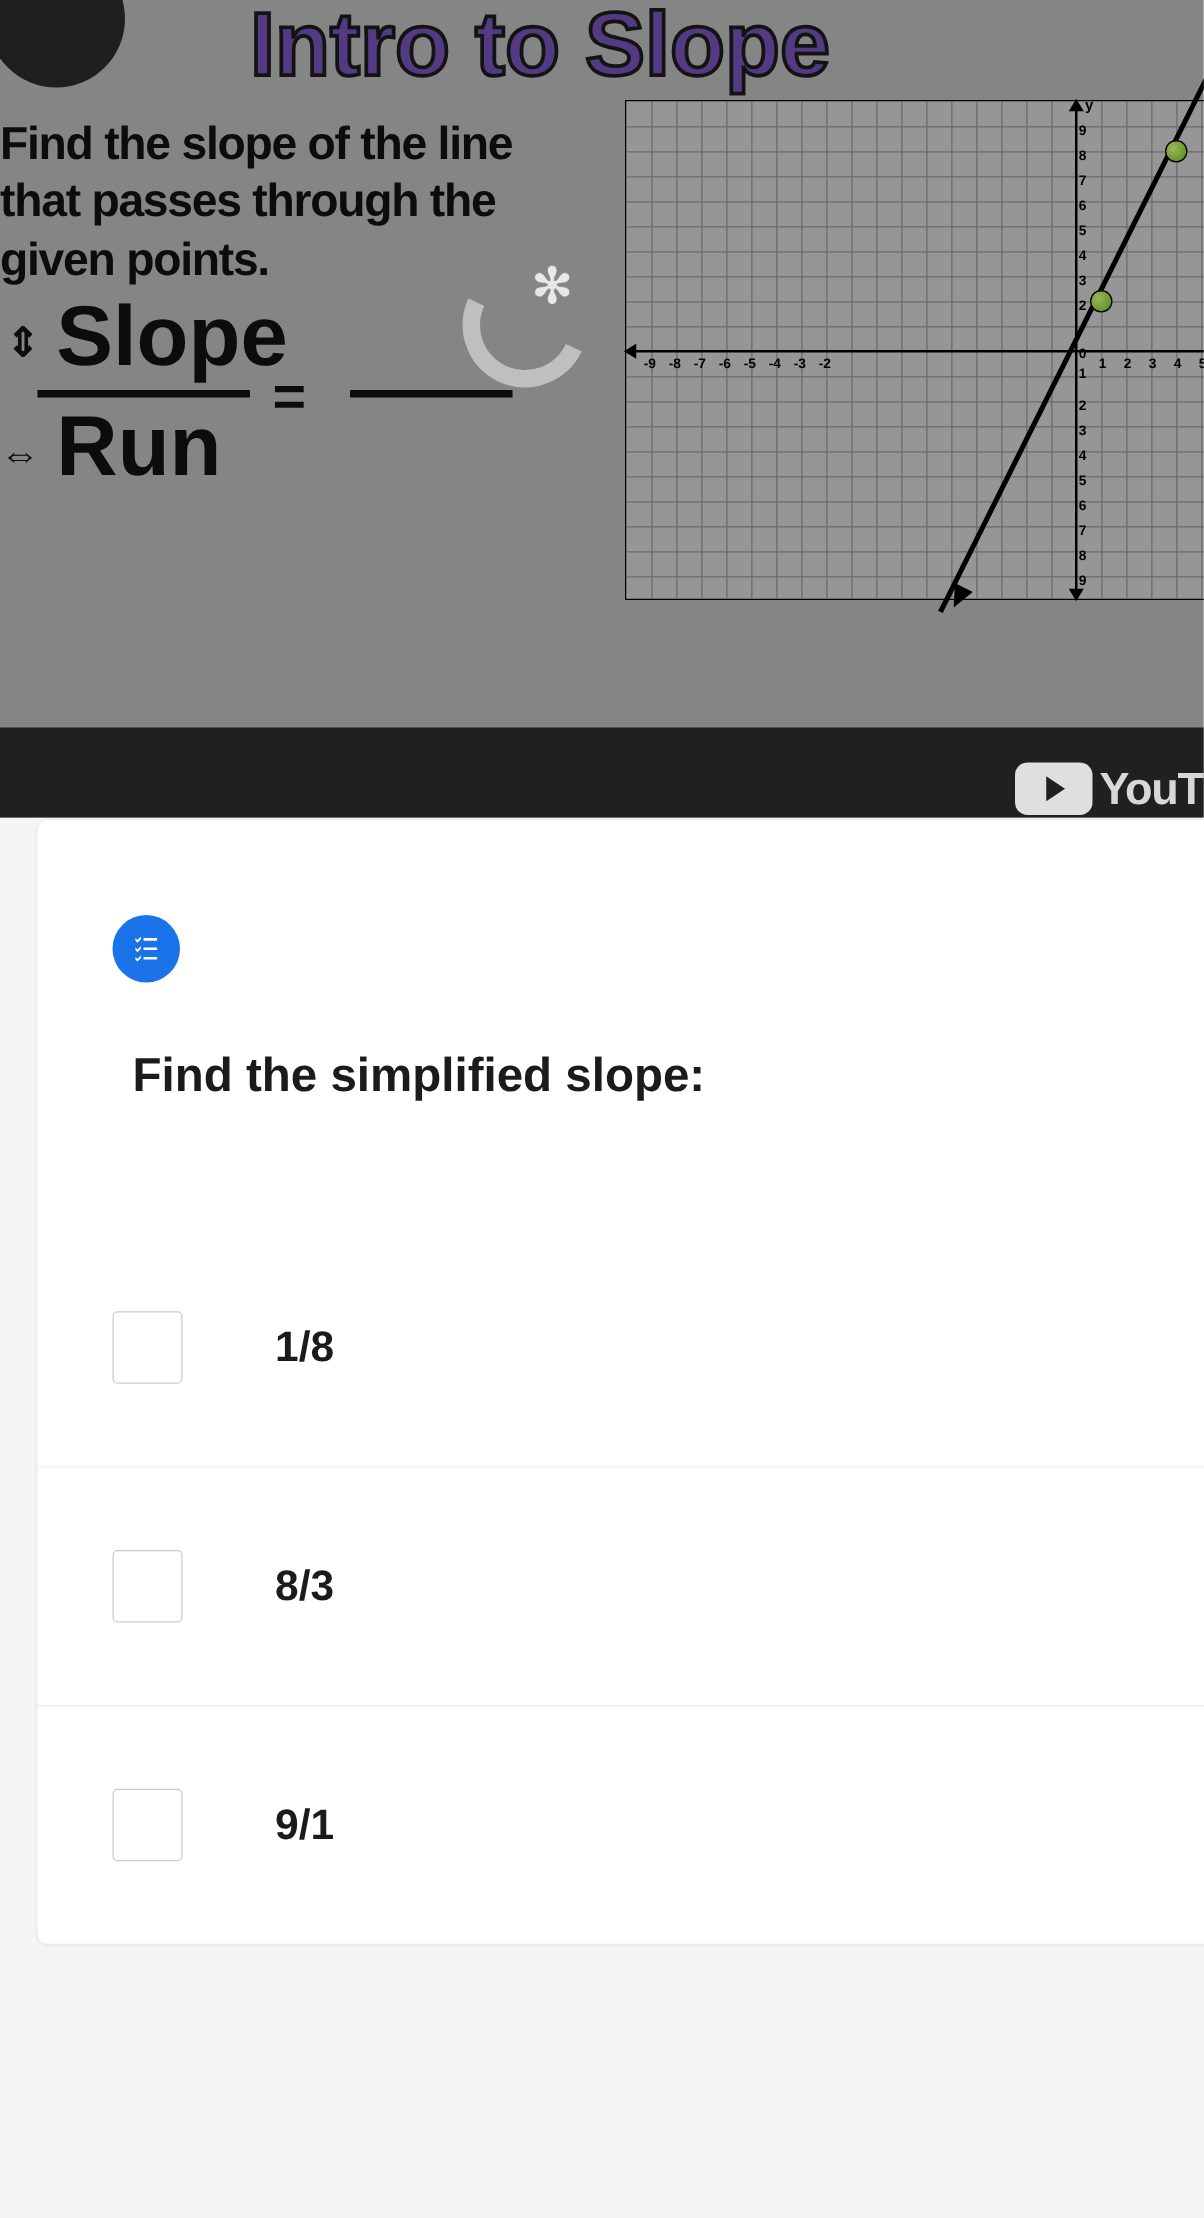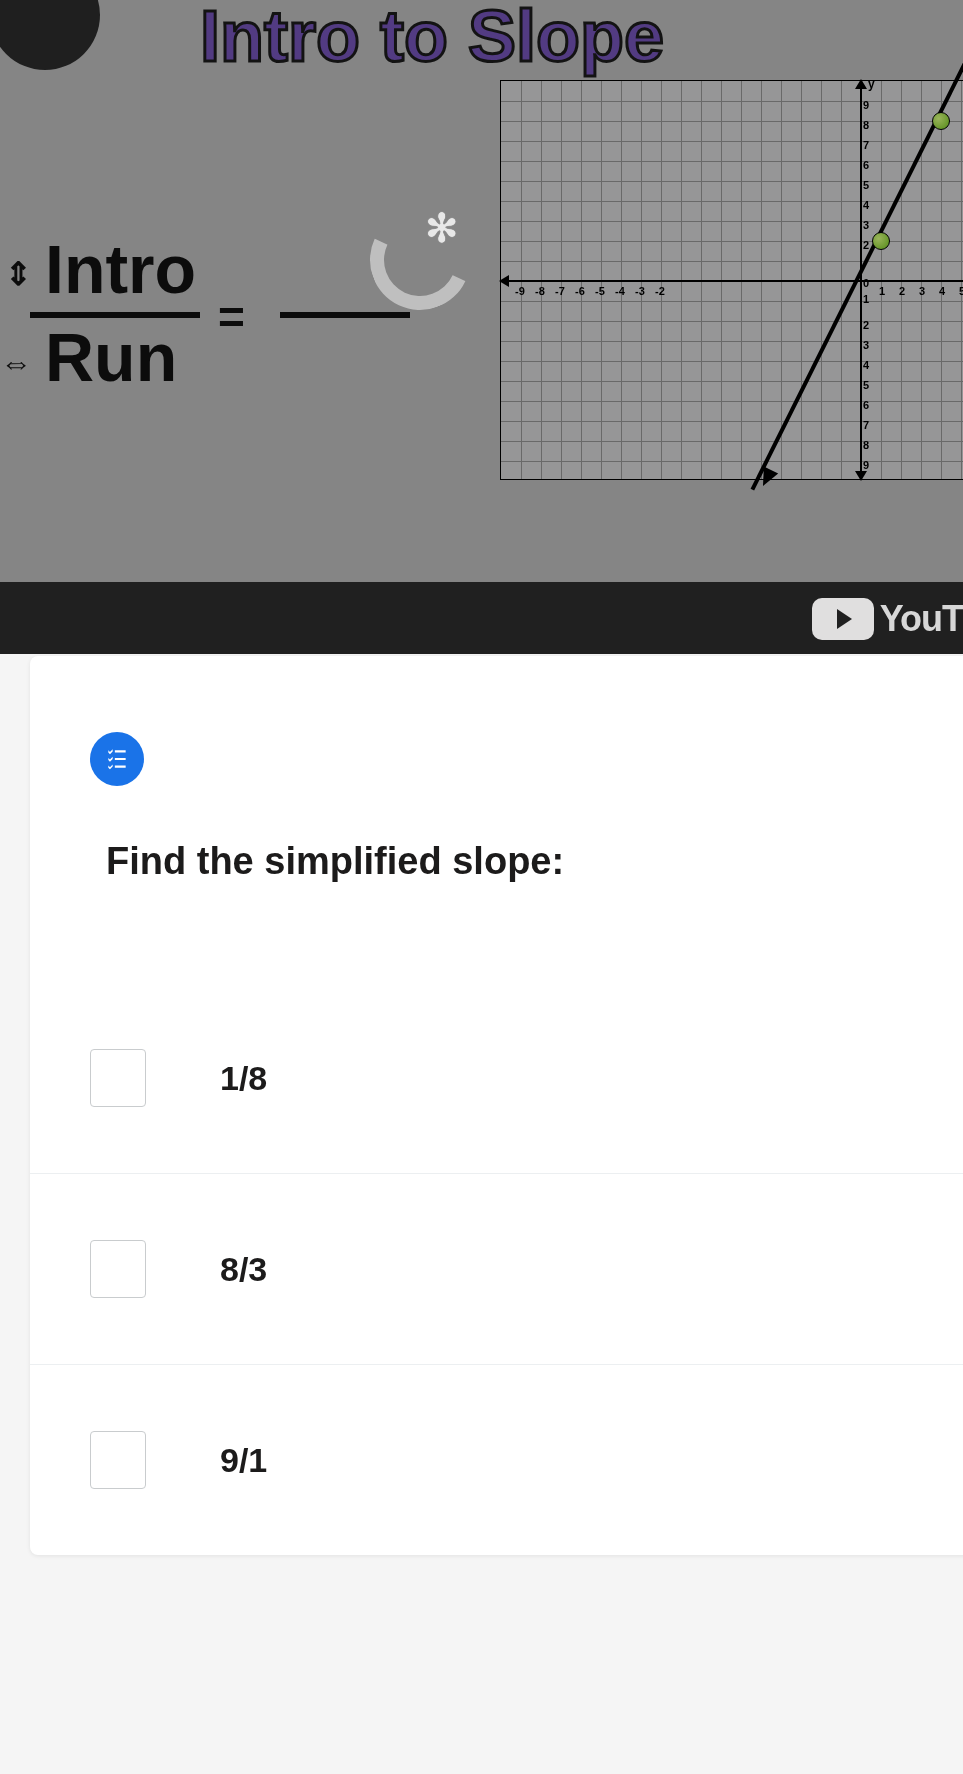--- a/index.html
+++ b/index.html
@@ -140,21 +140,21 @@
   }
 
   .youtube-bar {
     position:absolute;
     bottom:0; left:0; right:0;
     height: 72px;
     background: #202020;
     z-index: 6;
   }
   .youtube-logo {
-    position:absolute; right:0; top:16px;
+    position:absolute; right:0; top:28px;
     display:flex; align-items:center; gap:6px;
   }
   .yt-icon {
     width:62px; height:42px; background:#e0dfdf; border-radius:10px;
     display:flex; align-items:center; justify-content:center;
   }
   .yt-icon::after {
     content:""; display:block;
     border-left:15px solid #202020;
     border-top:10px solid transparent;
@@ -213,24 +213,25 @@
 <body>
 
 <div class="video-section">
   <div class="badge-circle"></div>
 
   <div class="video-title">
     <span class="fill">Intro to Slope</span>
     <span class="stroke">Intro to Slope</span>
   </div>
 
+  <div class="prompt-text">Find the slope of the line that passes through the given points.</div>
 
   <div class="formula">
     <div class="rise-arrows">⇕</div>
-    <div class="rise">Intro</div>
+    <div class="rise">Slope</div>
     <div class="frac-line"></div>
     <div class="run-arrows">⇔</div>
     <div class="run">Run</div>
     <div class="equals">=</div>
     <div class="blank-line"></div>
   </div>
 
   <div class="spinner-wrap">
     <div class="spinner-arc"></div>
     <div class="spinner-burst">✻</div>

